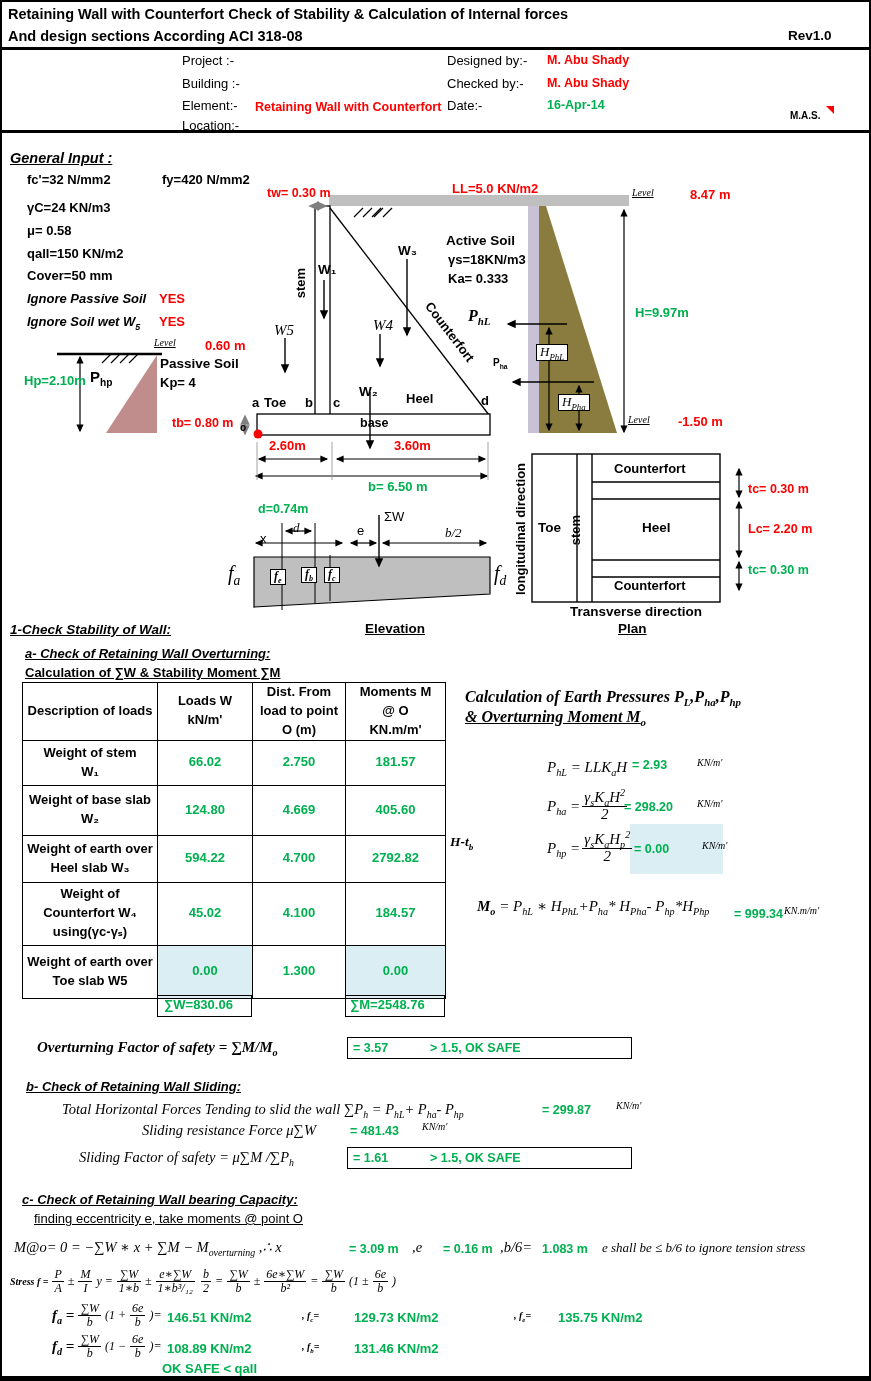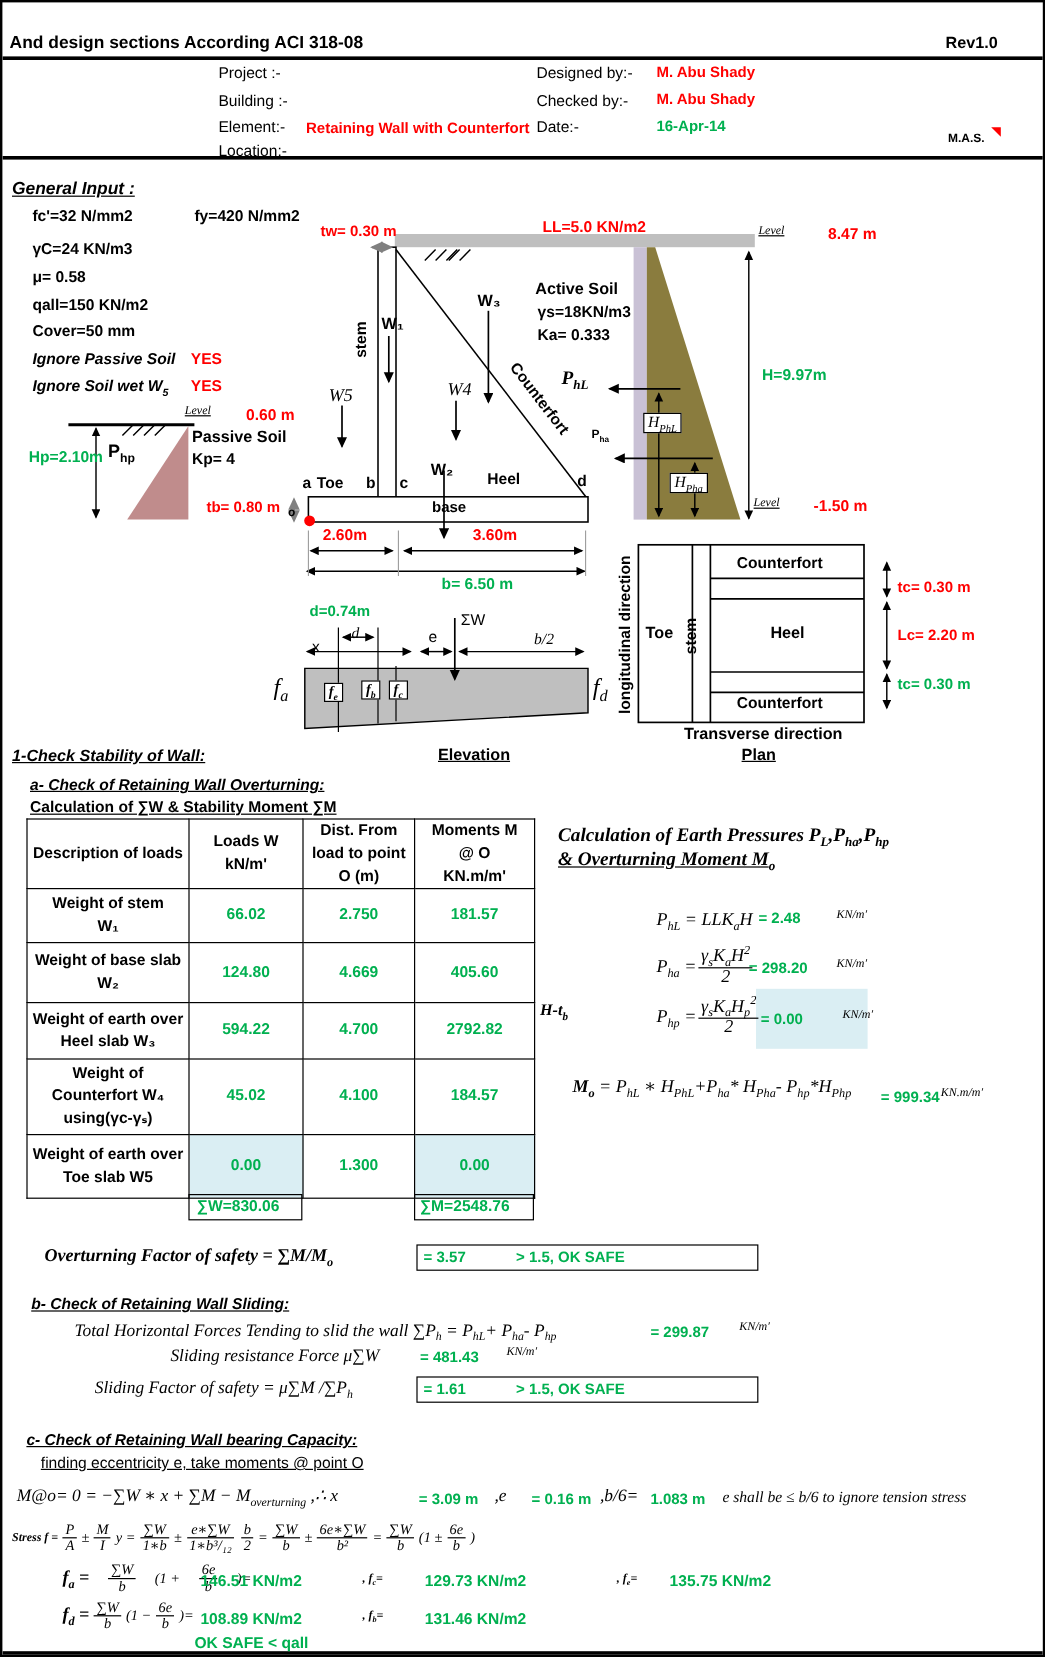--- a/index.html
+++ b/index.html
@@ -118,20 +118,21 @@
       <line x1="737" y1="467" x2="737" y2="495" marker-start="url(#ma)" marker-end="url(#ma)"></line>
       <line x1="737" y1="500" x2="737" y2="555" marker-start="url(#ma)" marker-end="url(#ma)"></line>
       <line x1="737" y1="560" x2="737" y2="588" marker-start="url(#ma)" marker-end="url(#ma)"></line>
     </g>
   </svg>
 
   <div class="hline" style="top:45px;height:3px"></div>
   <div class="hline" style="top:128px;height:3px"></div>
   <div class="hline" style="top:1374px;height:5px"></div>
 
+  <div class="t b f145" style="left:6px;top:4px">Retaining Wall with Counterfort Check of Stability &amp; Calculation of Internal forces</div>
   <div class="t b f145" style="left:6px;top:26px">And design sections According ACI 318-08</div>
   <div class="t b f135 blue" style="left:786px;top:26px">Rev1.0</div>
 
   <div class="t f13" style="left:180px;top:52px">Project :-</div>
   <div class="t f13" style="left:180px;top:75px">Building :-</div>
   <div class="t f13" style="left:180px;top:97px">Element:-</div>
   <div class="t f13" style="left:180px;top:117px">Location:-</div>
   <div class="t b f125 red" style="left:253px;top:98px">Retaining Wall with Counterfort</div>
 
   <div class="t f13" style="left:445px;top:52px">Designed by:-</div>
@@ -310,21 +311,21 @@
     <div class="t b f13 green" style="left:6px;top:2px">∑W=830.06</div>
   </div>
   <div class="obox" style="left:343px;top:993px;width:100px;height:22px">
     <div class="t b f13 green" style="left:4px;top:2px">∑M=2548.76</div>
   </div>
 
   <div class="t m b f16" style="left:463px;top:686px"><span>Calculation of Earth Pressures P</span><sub>L</sub><span>,</span><span>P</span><sub>ha</sub><span>,</span><span>P</span><sub>hp</sub></div>
   <div class="t m b u f16" style="left:463px;top:706px"><span>&amp; Overturning Moment M</span><sub>o</sub></div>
 
   <div class="t m f15" style="left:545px;top:757px"><span>P</span><sub>hL</sub> <span>= LLK</span><sub>a</sub><span>H</span></div>
-  <div class="t b f125 green" style="left:630px;top:756px">= 2.48</div>
+  <div class="t b f125 green" style="left:630px;top:756px">= 2.93</div>
   <div class="t m f14" style="left:695px;top:755px">KN/m′</div>
 
   <div class="row m f15" style="left:545px;top:788px">
     <span><span>P</span><sub>ha</sub>&nbsp;<span>=</span></span>
     <span class="frac">
         <span class="fn"><span>γ</span><sub>s</sub><span>K</span><sub>a</sub><span>H</span><sup>2</sup></span>
         <span class="fd">2</span>
       </span>
   </div>
   <div class="t b f125 green" style="left:622px;top:798px">= 298.20</div>
@@ -414,21 +415,21 @@
         <span class="fd">b</span>
       </span>
     <span>(1 ±</span>
     <span class="frac">
         <span class="fn">6e</span>
         <span class="fd">b</span>
       </span>
     <span>)</span>
   </div>
 
-  <div class="row m f12" style="left:50px;top:1300px;gap:14px">
+  <div class="row m f12" style="left:50px;top:1300px;gap:2px">
     <span class="b f15"><span>f</span><sub>a</sub> <span>=</span></span>
     <span class="frac">
         <span class="fn">∑W</span>
         <span class="fd">b</span>
       </span>
     <span>(1 +</span>
     <span class="frac">
         <span class="fn">6e</span>
         <span class="fd">b</span>
       </span>

